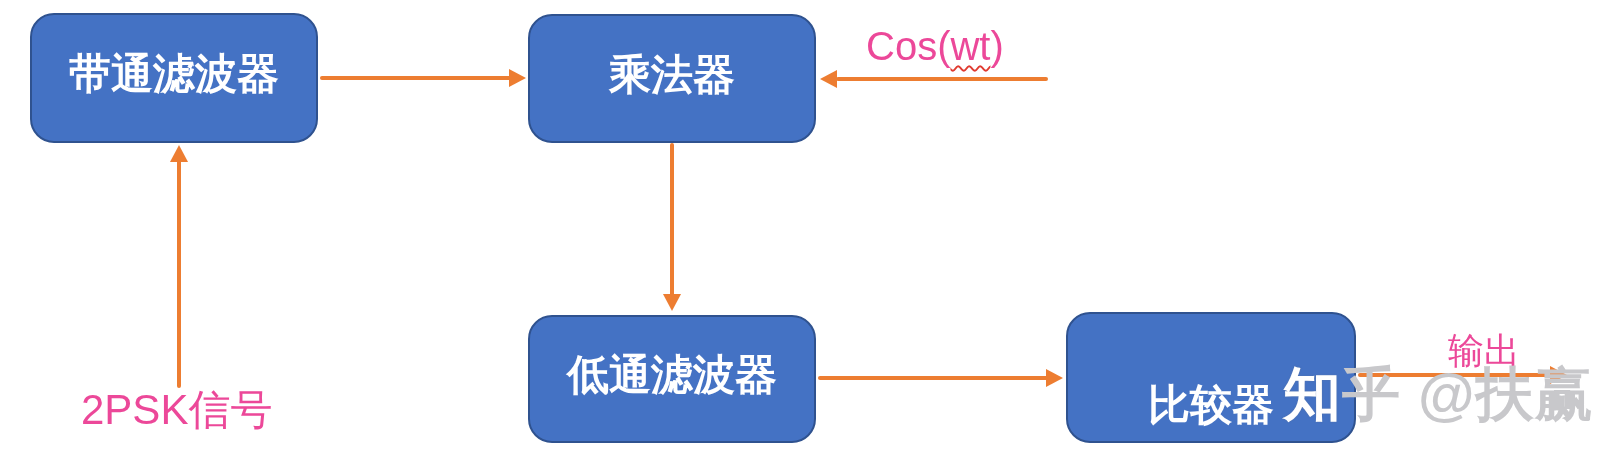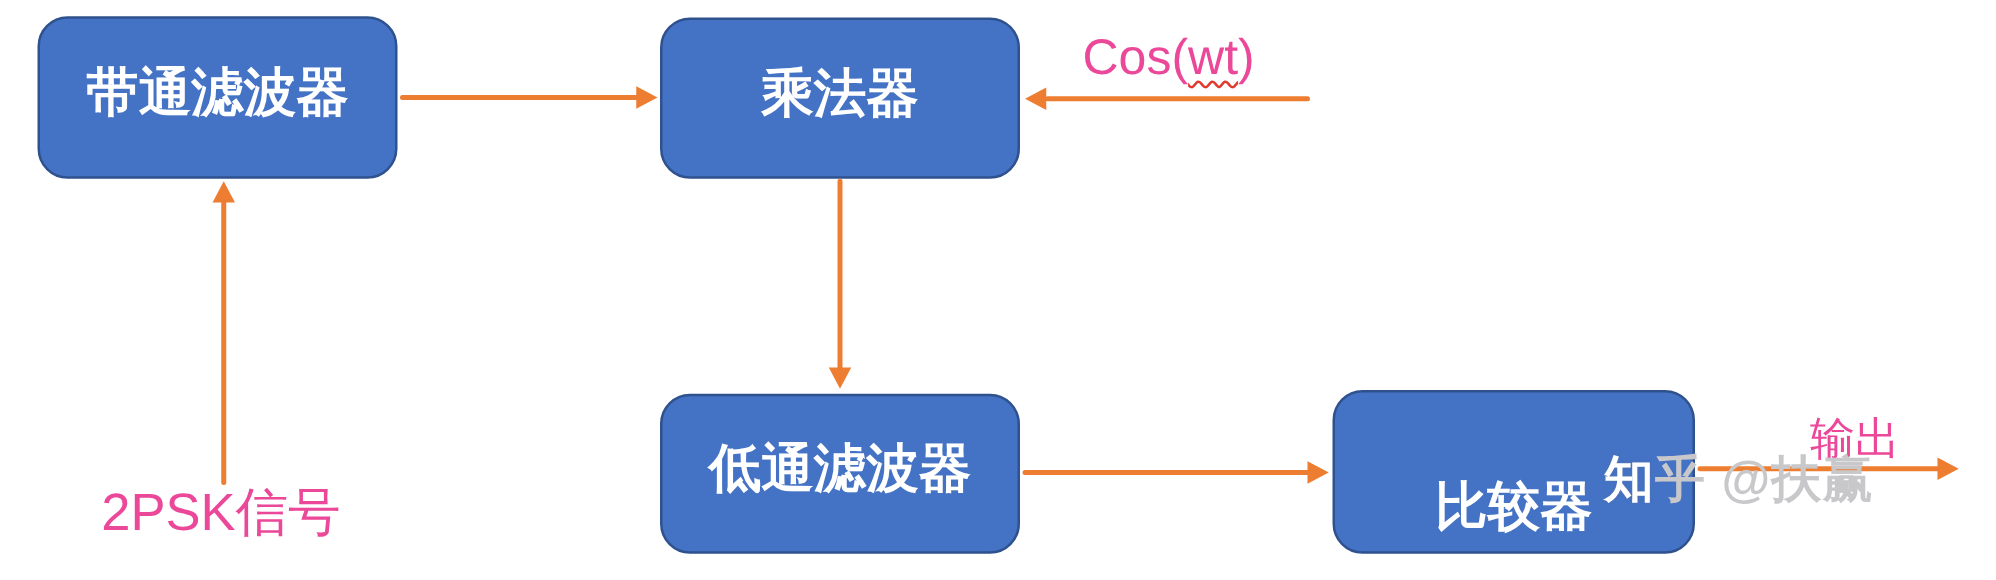--- a/index.html
+++ b/index.html
@@ -23,21 +23,21 @@
   .head-right{border-top:9px solid transparent;border-bottom:9px solid transparent;border-left:17px solid var(--arrow,#ED7D31);}
   .head-left{border-top:9px solid transparent;border-bottom:9px solid transparent;border-right:17px solid var(--arrow,#ED7D31);}
   .head-up{border-left:9px solid transparent;border-right:9px solid transparent;border-bottom:17px solid var(--arrow,#ED7D31);}
   .head-down{border-left:9px solid transparent;border-right:9px solid transparent;border-top:17px solid var(--arrow,#ED7D31);}
   .lbl{position:absolute;color:#ec4899;font-weight:normal;white-space:nowrap;}
   .lbl-carrier{left:866px;top:24px;font-size:40px;}
   .wavy{text-decoration-line:underline;text-decoration-style:wavy;text-decoration-color:#e03a2f;text-decoration-thickness:2px;text-underline-offset:5px;}
   .lbl-input{left:81px;top:382px;font-size:42px;}
   .lbl-output{left:1408px;top:327px;font-size:36px;margin-left:40px;}
   .watermark{
-    position:absolute;left:1283px;top:356px;font-size:40px;font-weight:bold;
+    position:absolute;left:1283px;top:356px;font-size:58px;font-weight:bold;
     white-space:nowrap;z-index:6;letter-spacing:1px;text-align:right;
   }
   .wm-white{color:#ffffff;text-shadow:0 0 2px rgba(120,120,120,0.35);}
   .wm-gray{color:var(--watermark,#C8C8CB);}
 </style>
 </head>
 <body>
 
 <div class="canvas">
 

